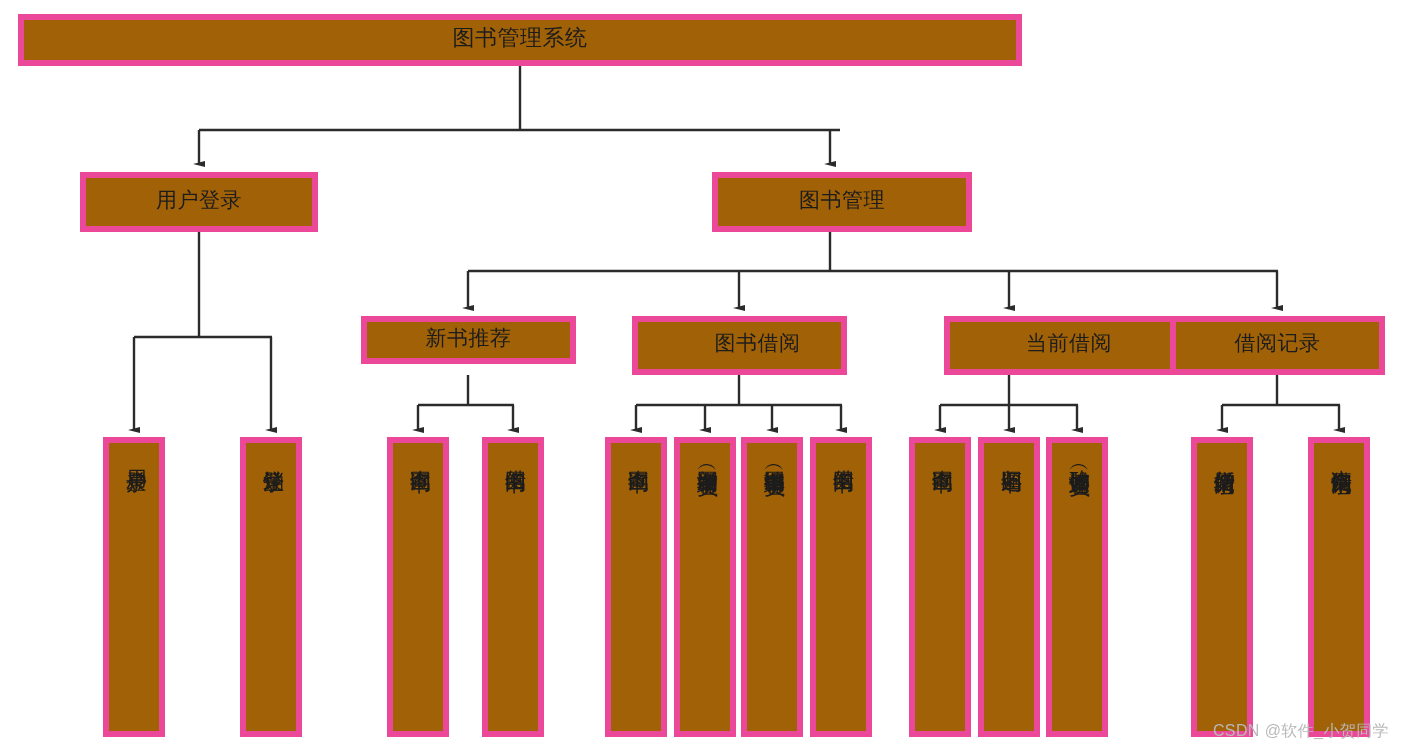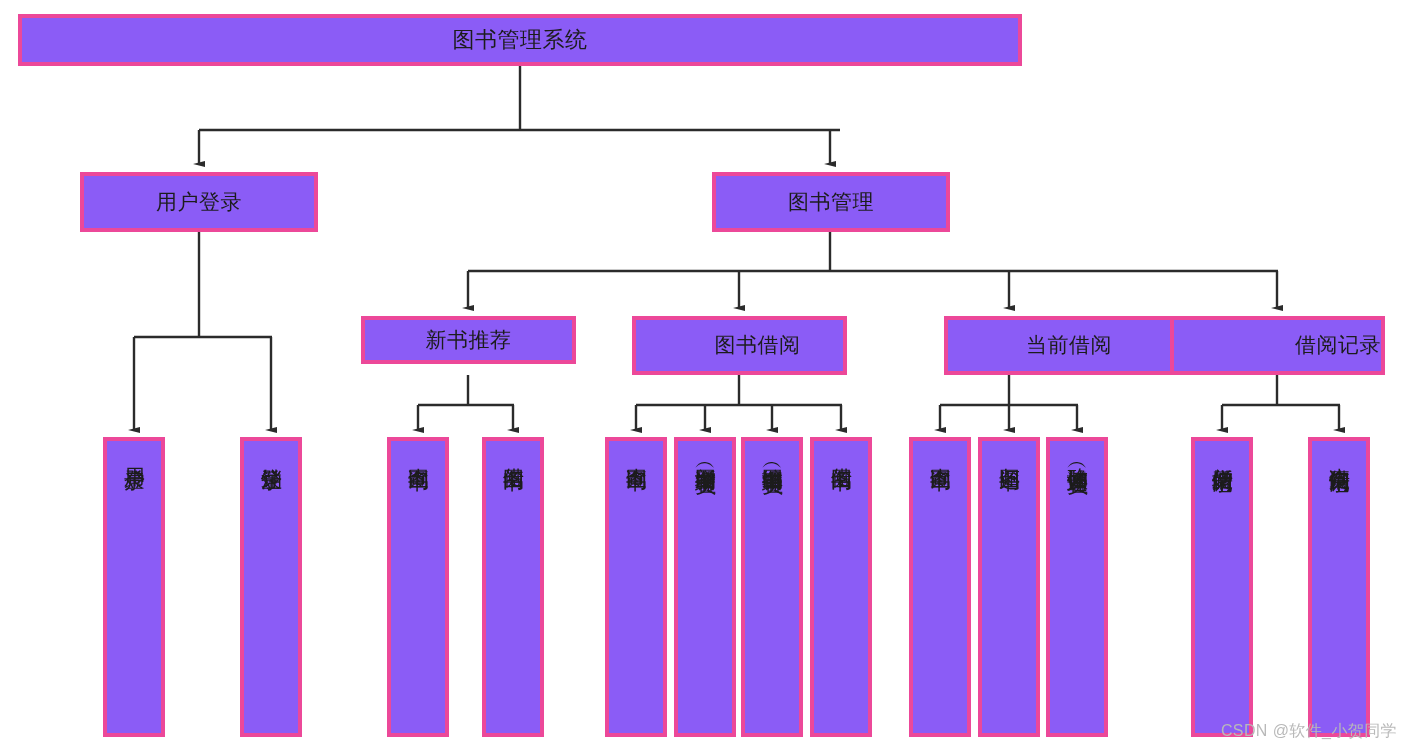--- a/index.html
+++ b/index.html
@@ -23,26 +23,27 @@
     position: absolute;
     left: 0;
     top: 0;
     width: 1405px;
     height: 747px;
     pointer-events: none;
   }
   .node {
     position: absolute;
     box-sizing: border-box;
-    background: #8b5cf6;
-    border: 4px solid #ec4899;
+    background: #a16207;
+    border: 6px solid #ec4899;
     display: flex;
     align-items: center;
     justify-content: center;
     z-index: 2;
+    font-family: Liberation Mono, monospace;
   }
   .node .label {
     font-size: 21px;
     line-height: 1.15;
     letter-spacing: 0.5px;
     color: #1c1c1c;
     white-space: nowrap;
   }
   .node.vertical {
     align-items: flex-start;
@@ -57,21 +58,21 @@
     line-height: 1.18;
     letter-spacing: 1px;
     white-space: normal;
     text-align: left;
   }
   .node.root .label {
     font-size: 22px;
   }
   #watermark {
     position: absolute;
-    right: 8px;
+    right: 16px;
     bottom: 5px;
     font-size: 16px;
     color: #b9b9b9;
     letter-spacing: 0.4px;
     z-index: 5;
     white-space: nowrap;
     margin-top: 45px;
   }
 </style>
 </head>
@@ -129,34 +130,34 @@
     </g>
   </svg>
 
   <div class="node root" style="left:18px; top:14px; width:1004px; height:52px;">
     <span class="label">图书管理系统</span>
   </div>
 
   <div class="node" style="left:80px; top:172px; width:238px; height:60px;">
     <span class="label">用户登录</span>
   </div>
-  <div class="node" style="left:712px; top:172px; width:238px; height:60px;">
+  <div class="node" style="left:712px; top:172px; width:260px; height:60px;">
     <span class="label">图书管理</span>
   </div>
 
   <div class="node" style="left:361px; top:316px; width:215px; height:48px;">
     <span class="label">新书推荐</span>
   </div>
   <div class="node" style="left:632px; top:316px; width:215px; height:59px;padding-left:36px;">
     <span class="label">图书借阅</span>
   </div>
   <div class="node" style="left:944px; top:316px; width:250px; height:59px;">
     <span class="label">当前借阅</span>
   </div>
-  <div class="node" style="left:1170px; top:316px; width:215px; height:59px;justify-content:flex-end;">
+  <div class="node" style="left:1170px; top:316px; width:215px; height:59px;">
     <span class="label">借阅记录</span>
   </div>
 
   <div class="node vertical" style="left:103px; top:437px; width:62px; height:300px;">
     <span class="label">用户登录</span>
   </div>
   <div class="node vertical" style="left:240px; top:437px; width:62px; height:300px;">
     <span class="label">注销登录</span>
   </div>
 

